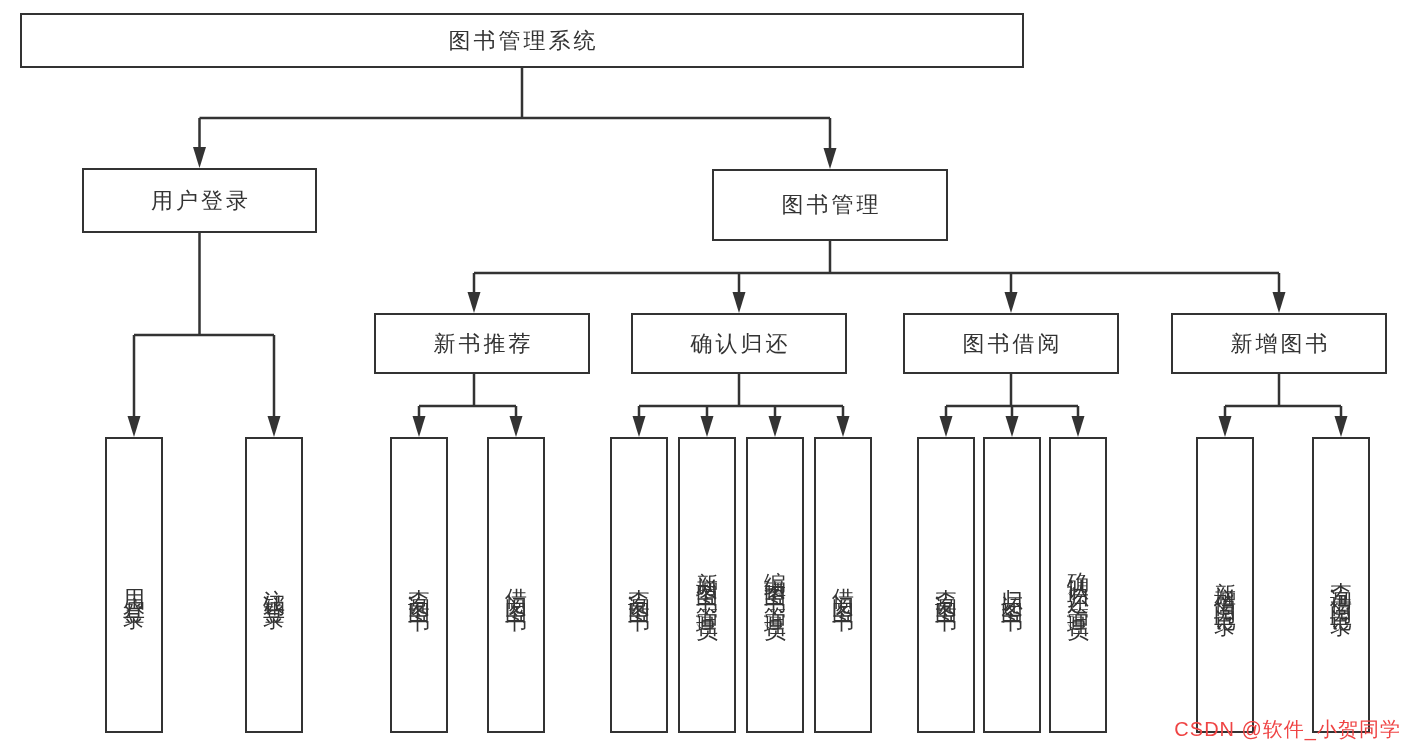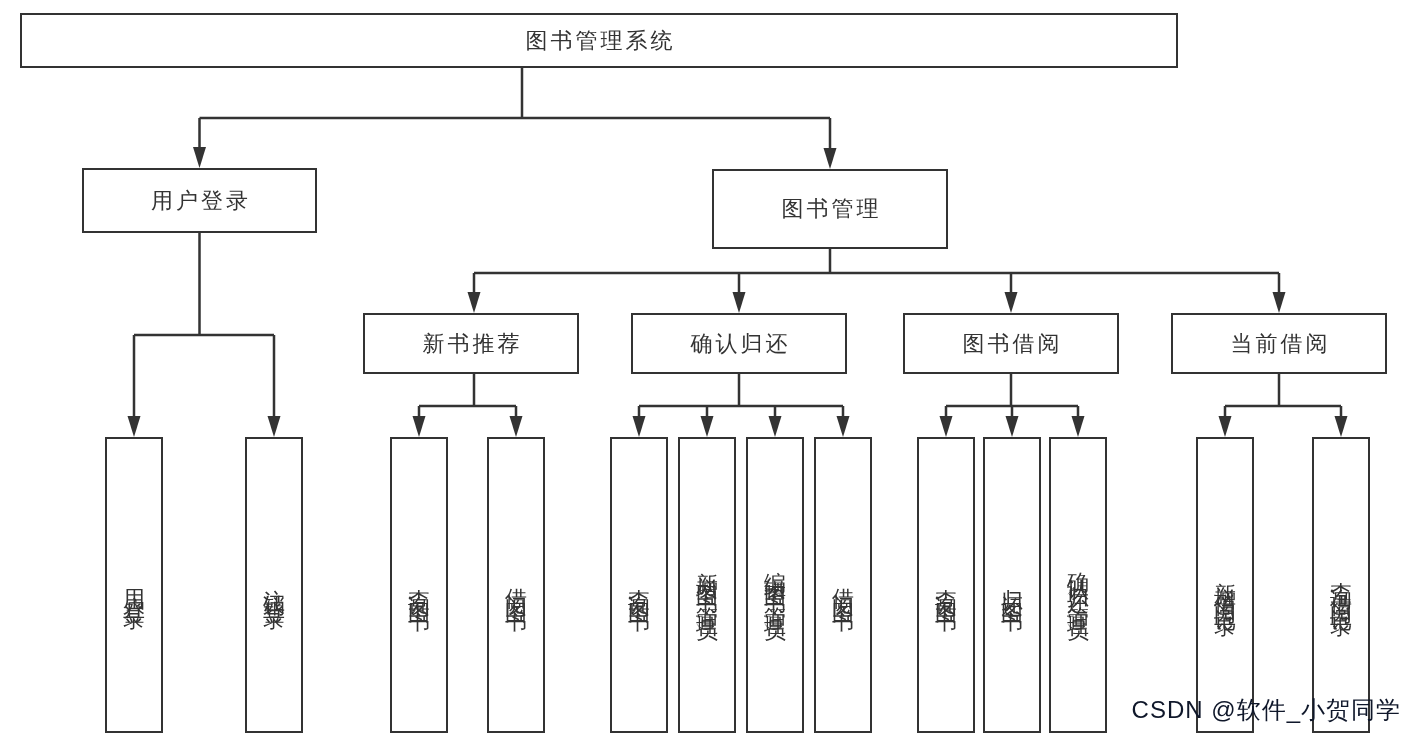--- a/index.html
+++ b/index.html
@@ -44,48 +44,48 @@
     background: #ffffff;
     display: flex;
     align-items: center;
     justify-content: center;
     writing-mode: vertical-rl;
     font-size: 22px;
     letter-spacing: 7px;
     color: #333333;
     line-height: 1;
   }
-  .root  { left: 20px;  top: 13px;  width: 1158px; height: 55px; }
+  .root  { left: 20px;  top: 13px;  width: 1004px; height: 55px; }
   .n-ul  { left: 82px;  top: 168px; width: 235px;  height: 65px; }
-  .n-bm  { left: 712px; top: 169px; width: 236px;  height: 80px; }
+  .n-bm  { left: 712px; top: 169px; width: 236px;  height: 72px; }
   .l3    { top: 313px; width: 216px; height: 61px; }
-  .n-nb  { left: 363px; }
+  .n-nb  { left: 374px; }
   .n-bb  { left: 631px; }
   .n-cb  { left: 903px; }
   .n-br  { left: 1171px; }
   .v-a1 { left: 105px; }
   .v-a2 { left: 245px; }
   .v-b1 { left: 390px; }
   .v-b2 { left: 487px; }
   .v-c1 { left: 610px; }
   .v-c2 { left: 678px; }
   .v-c3 { left: 746px; }
   .v-c4 { left: 814px; }
   .v-d1 { left: 917px; }
   .v-d2 { left: 983px; }
   .v-d3 { left: 1049px; }
   .v-e1 { left: 1196px; }
   .v-e2 { left: 1312px; }
   .watermark {
     position: absolute;
     right: 4px;
-    bottom: 21px;
-    font-size: 24px;
+    bottom: 4px;
+    font-size: 20px;
     letter-spacing: 1px;
-    color: #0f172a;
+    color: #ef4444;
     white-space: nowrap;
   }
 </style>
 </head>
 <body>
 
 <div class="canvas">
 
   <svg class="edges" width="1405" height="747" viewBox="0 0 1405 747" aria-hidden="true">
     <g stroke="#333333" stroke-width="2.5" fill="none">
@@ -121,21 +121,21 @@
   </svg>
 
   <div class="hbox root">图书管理系统</div>
 
   <div class="hbox n-ul">用户登录</div>
   <div class="hbox n-bm">图书管理</div>
 
   <div class="hbox l3 n-nb">新书推荐</div>
   <div class="hbox l3 n-bb">确认归还</div>
   <div class="hbox l3 n-cb">图书借阅</div>
-  <div class="hbox l3 n-br">当前借阅</div>
+  <div class="hbox l3 n-br">新增图书</div>
 
   <div class="vbox v-a1">用户登录</div>
   <div class="vbox v-a2">注销登录</div>
 
   <div class="vbox v-b1">查询图书</div>
   <div class="vbox v-b2">借阅图书</div>
 
   <div class="vbox v-c1">查询图书</div>
   <div class="vbox v-c2">新增图书（管理员）</div>
   <div class="vbox v-c3">编辑图书（管理员）</div>

